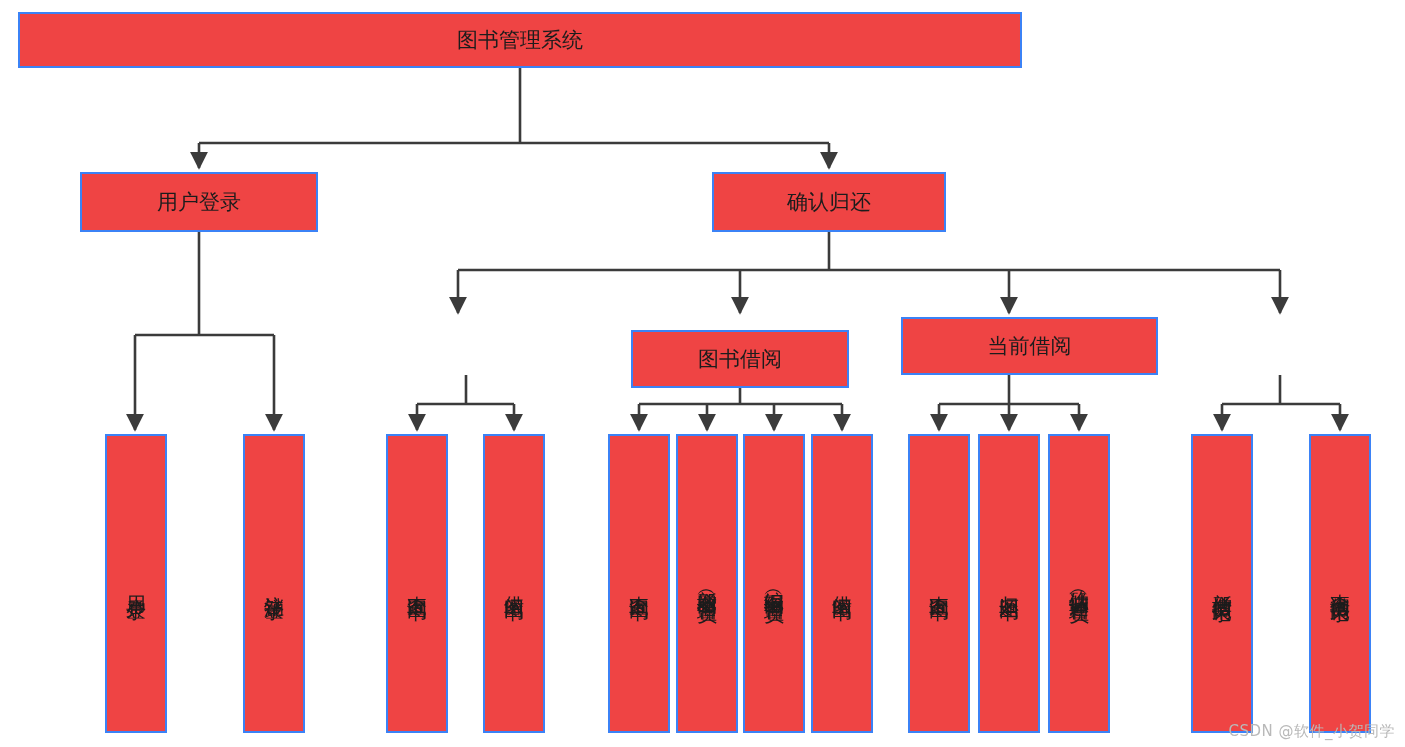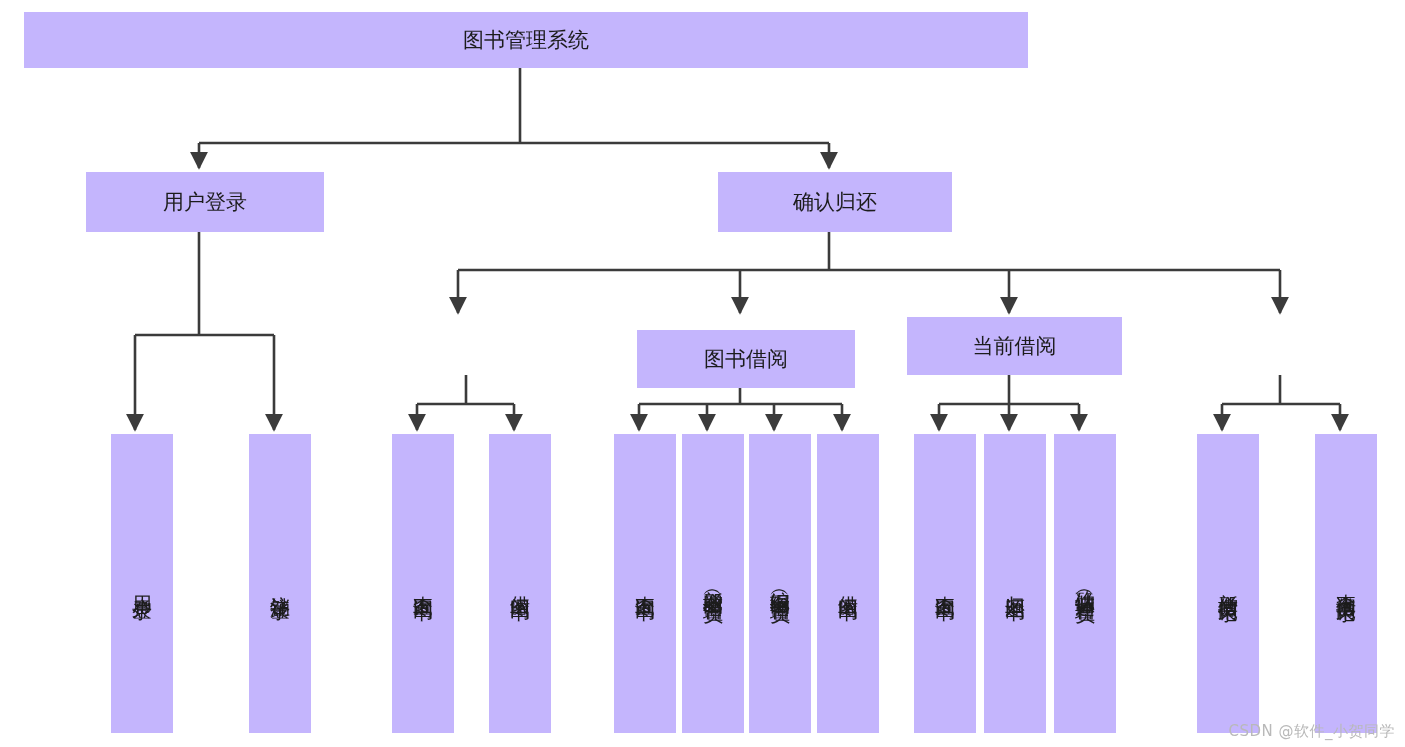--- a/index.html
+++ b/index.html
@@ -21,27 +21,26 @@
     position: absolute;
     left: 0;
     top: 0;
     width: 1405px;
     height: 747px;
     pointer-events: none;
   }
   .node {
     position: absolute;
     box-sizing: border-box;
-    border: 2px solid #c4b5fd;
-    background: #c4b5fd;
+    border: 2px solid #3b82f6;
+    background: #ef4444;
     display: flex;
     align-items: center;
     justify-content: center;
     color: #1c1c1c;
-    margin-left: 6px;
   }
   .node .lbl {
     display: block;
     text-align: center;
     line-height: 1.18;
     white-space: nowrap;
   }
   
   .node.horiz .lbl {
     font-size: 21px;
@@ -135,21 +134,21 @@
   <div class="node horiz" style="left:80px; top:172px; width:238px; height:60px;">
     <span class="lbl">用户登录</span>
   </div>
   <div class="node horiz" style="left:712px; top:172px; width:234px; height:60px;">
     <span class="lbl">确认归还</span>
   </div>
 
   <div class="node horiz" style="left:631px; top:330px; width:218px; height:58px;">
     <span class="lbl">图书借阅</span>
   </div>
-  <div class="node horiz" style="left:901px; top:317px; width:215px; height:58px;">
+  <div class="node horiz" style="left:901px; top:317px; width:257px; height:58px;">
     <span class="lbl">当前借阅</span>
   </div>
 
   <div class="node vert" style="left:105px; top:434px; width:62px; height:299px;">
     <span class="lbl">用户登录</span>
   </div>
   <div class="node vert" style="left:243px; top:434px; width:62px; height:299px;">
     <span class="lbl">注销登录</span>
   </div>
 

